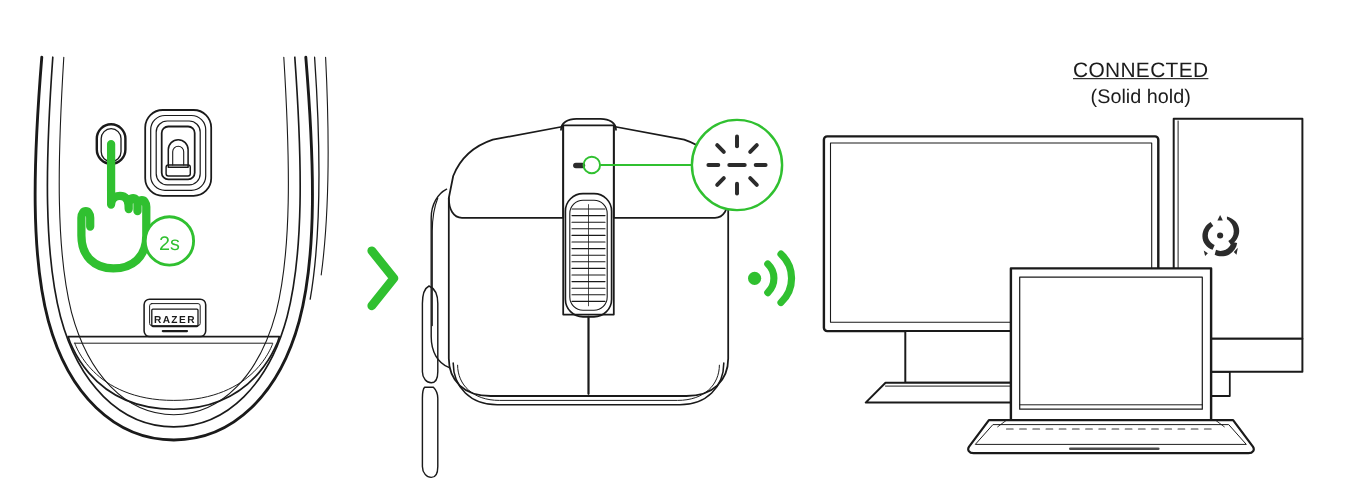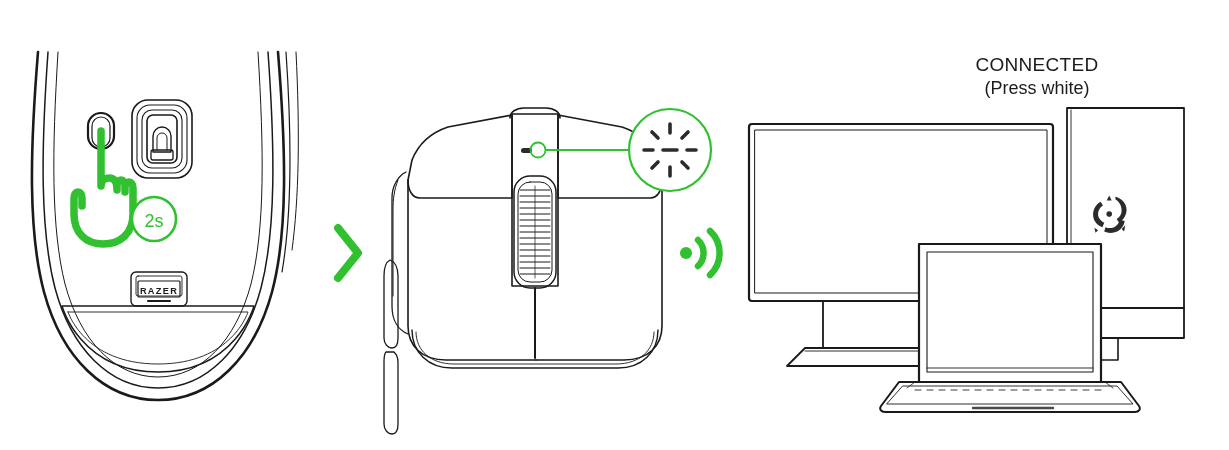--- a/index.html
+++ b/index.html
@@ -47,21 +47,21 @@
   }
   #power-caption .line1 { display: block; letter-spacing: .2px; }
   #power-caption .line2 { display: block; }
 
   #connected-caption {
     left: 588px;
     top: 53px;
     width: 178px;
     font-size: 19px;
   }
-  #connected-caption .line1 { display: block; letter-spacing: .3px; }
+  #connected-caption .line1 { display: block; letter-spacing: .3px; text-decoration: underline; }
   #connected-caption .line2 { display: block; font-size: 18px; }
 </style>
 </head>
 <body>
 
 <div id="stage">
 
   <div class="panel" id="panel-power">
     <svg class="svg-layer" width="320" height="450" viewBox="0 0 320 450">
       <g fill="none" stroke="#1a1a1a" stroke-linecap="round" stroke-linejoin="round">
@@ -208,21 +208,21 @@
 
       <g>
         <circle cx="326" cy="253" r="6" fill="#30c030" stroke="none"></circle>
         <path d="M338 240 A 18 18 0 0 1 338 266" fill="none" stroke="#30c030" stroke-width="6.5" stroke-linecap="round"></path>
         <path d="M350 231 A 30 30 0 0 1 350 275" fill="none" stroke="#30c030" stroke-width="6.5" stroke-linecap="round"></path>
       </g>
     </svg>
 
     <div class="caption" id="connected-caption">
       <span class="line1">CONNECTED</span>
-      <span class="line2">(Press white)</span>
+      <span class="line2">(Solid hold)</span>
     </div>
   </div>
 
   <div class="panel" id="panel-devices">
     <svg class="svg-layer" width="494" height="450" viewBox="0 0 494 450">
       <g fill="#ffffff" stroke="#1a1a1a" stroke-linecap="round" stroke-linejoin="round">
 
         <g>
           <rect x="332" y="108" width="117" height="200" stroke-width="1.8"></rect>
           <line x1="336" y1="110" x2="336" y2="306" stroke-width="0.9"></line>

